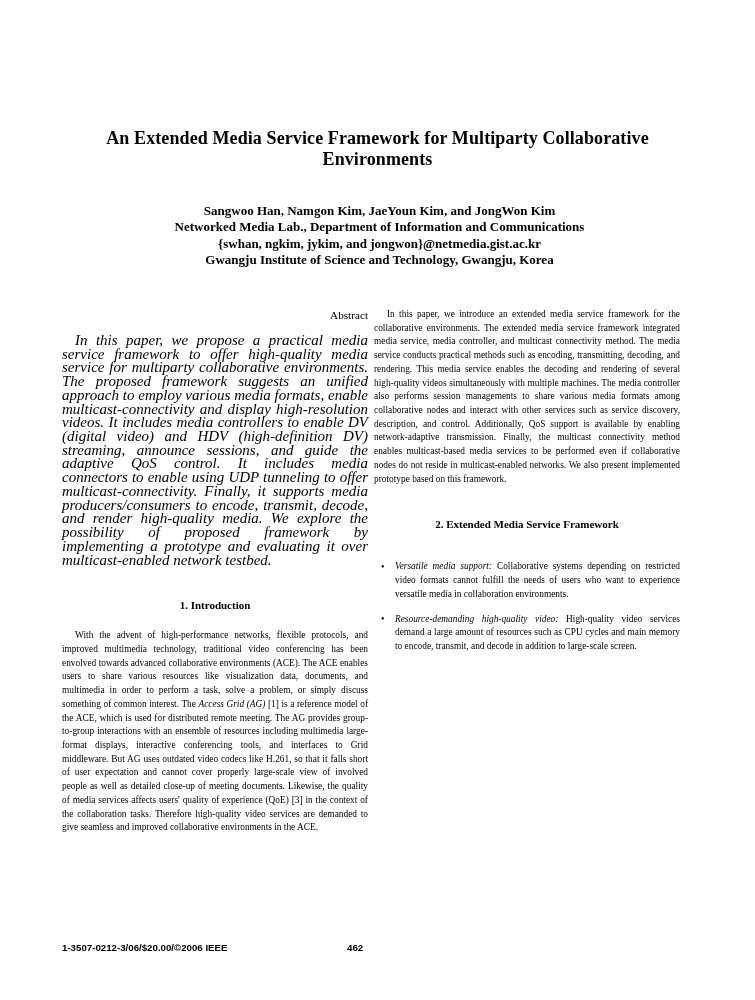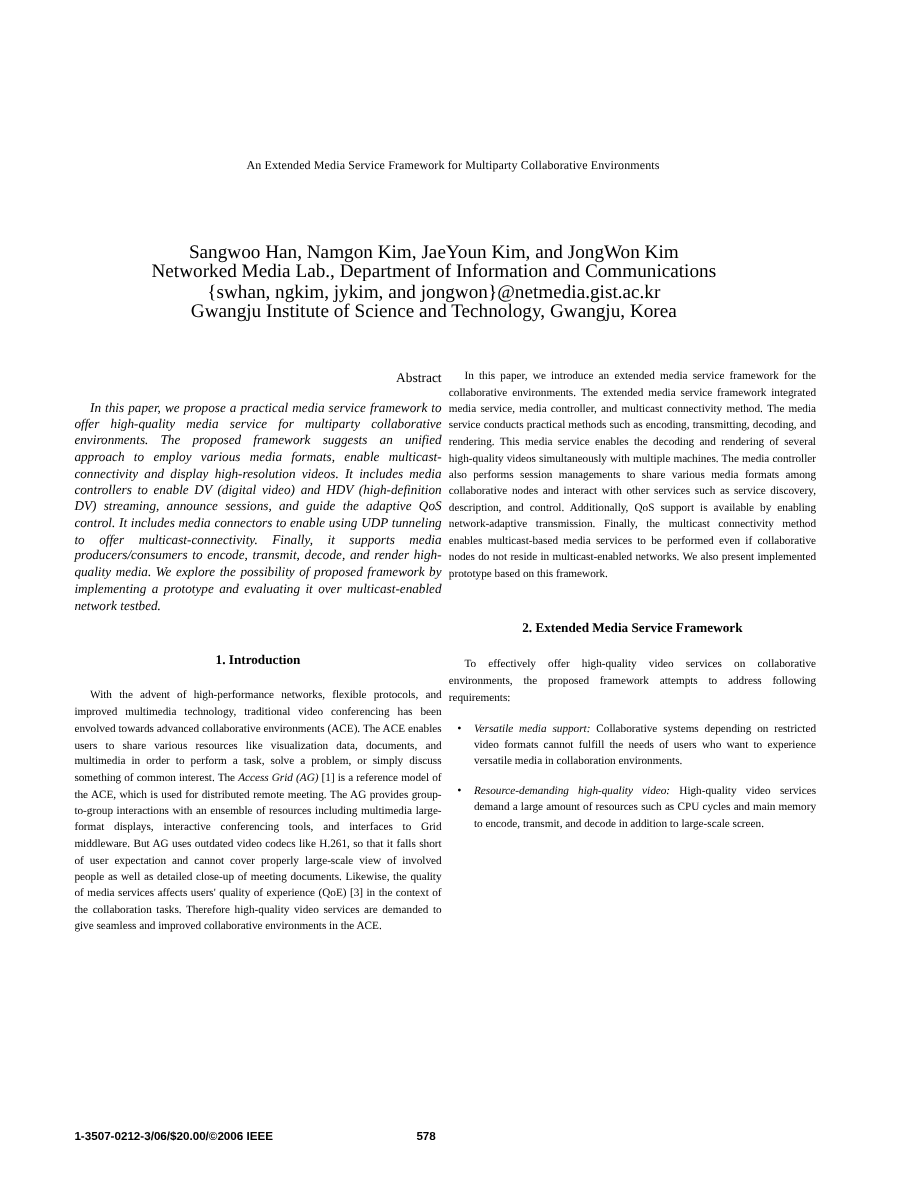--- a/index.html
+++ b/index.html
@@ -25,34 +25,35 @@
 
   
   .title-block {
     position: absolute;
     left: 62px;
     top: 128px;
     width: 631px;
     text-align: center;
   }
   .paper-title {
-    font-size: 10px;
-    font-weight: normal;
+    font-size: 18px;
+    font-weight: bold;
     line-height: 21px;
     letter-spacing: 0.1px;
   }
 
   .author-block {
     position: absolute;
-    left: 46px;
+    left: 64px;
     top: 203px;
     width: 631px;
     text-align: center;
-    font-size: 16px;
+    font-size: 13px;
     line-height: 16.3px;
+    font-weight: bold;
   }
   .author-line { white-space: nowrap; }
 
   
   .col {
     position: absolute;
     top: 308px;
     width: 306px;
     font-size: 9.35px;
     line-height: 13.72px;
@@ -76,21 +77,21 @@
   }
   p.indent {
     text-indent: 13px;
   }
   p.noindent {
     text-indent: 0;
   }
 
   .abstract-body {
     font-style: italic;
-    font-size: 11px;
+    font-size: 15px;
     line-height: 13.72px;
     text-align: justify;
   }
 
   h2.section-head {
     font-size: 11px;
     font-weight: bold;
     line-height: 14px;
     margin: 0;
     padding: 0;
@@ -184,31 +185,30 @@
 
     <p class="indent">In this paper, we introduce an extended media service framework for the collaborative environments. The extended media service framework integrated media service, media controller, and multicast connectivity method. The media service conducts practical methods such as encoding, transmitting, decoding, and rendering. This media service enables the decoding and rendering of several high-quality videos simultaneously with multiple machines. The media controller also performs session managements to share various media formats among collaborative nodes and interact with other services such as service discovery, description, and control. Additionally, QoS support is available by enabling network-adaptive transmission. Finally, the multicast connectivity method enables multicast-based media services to be performed even if collaborative nodes do not reside in multicast-enabled networks. We also present implemented prototype based on this framework.</p>
 
 
     <div class="gap-before-section"></div>
 
     <h2 class="section-head">2. Extended Media Service Framework</h2>
 
     <div class="gap-after-section"></div>
 
-    <p class="indent">To effectively offer high-quality video services on collaborative environments, the proposed framework attempts to address following requirements:</p>
 
     <ul class="req-list">
       <li>
         <span class="lead-in">Versatile media support:</span><span> Collaborative systems depending on restricted video formats cannot fulfill the needs of users who want to experience versatile media in collaboration environments.</span>
       </li>
       <li>
         <span class="lead-in">Resource-demanding high-quality video:</span><span> High-quality video services demand a large amount of resources such as CPU cycles and main memory to encode, transmit, and decode in addition to large-scale screen.</span>
       </li>
     </ul>
 
   </div>
 
   <div class="footer">
     <span class="footer-copyright">1-3507-0212-3/06/$20.00/©2006 IEEE</span>
-    <span class="footer-pagenum">578</span>
+    <span class="footer-pagenum">462</span>
   </div>
 
 </div>
 
 </body></html>

